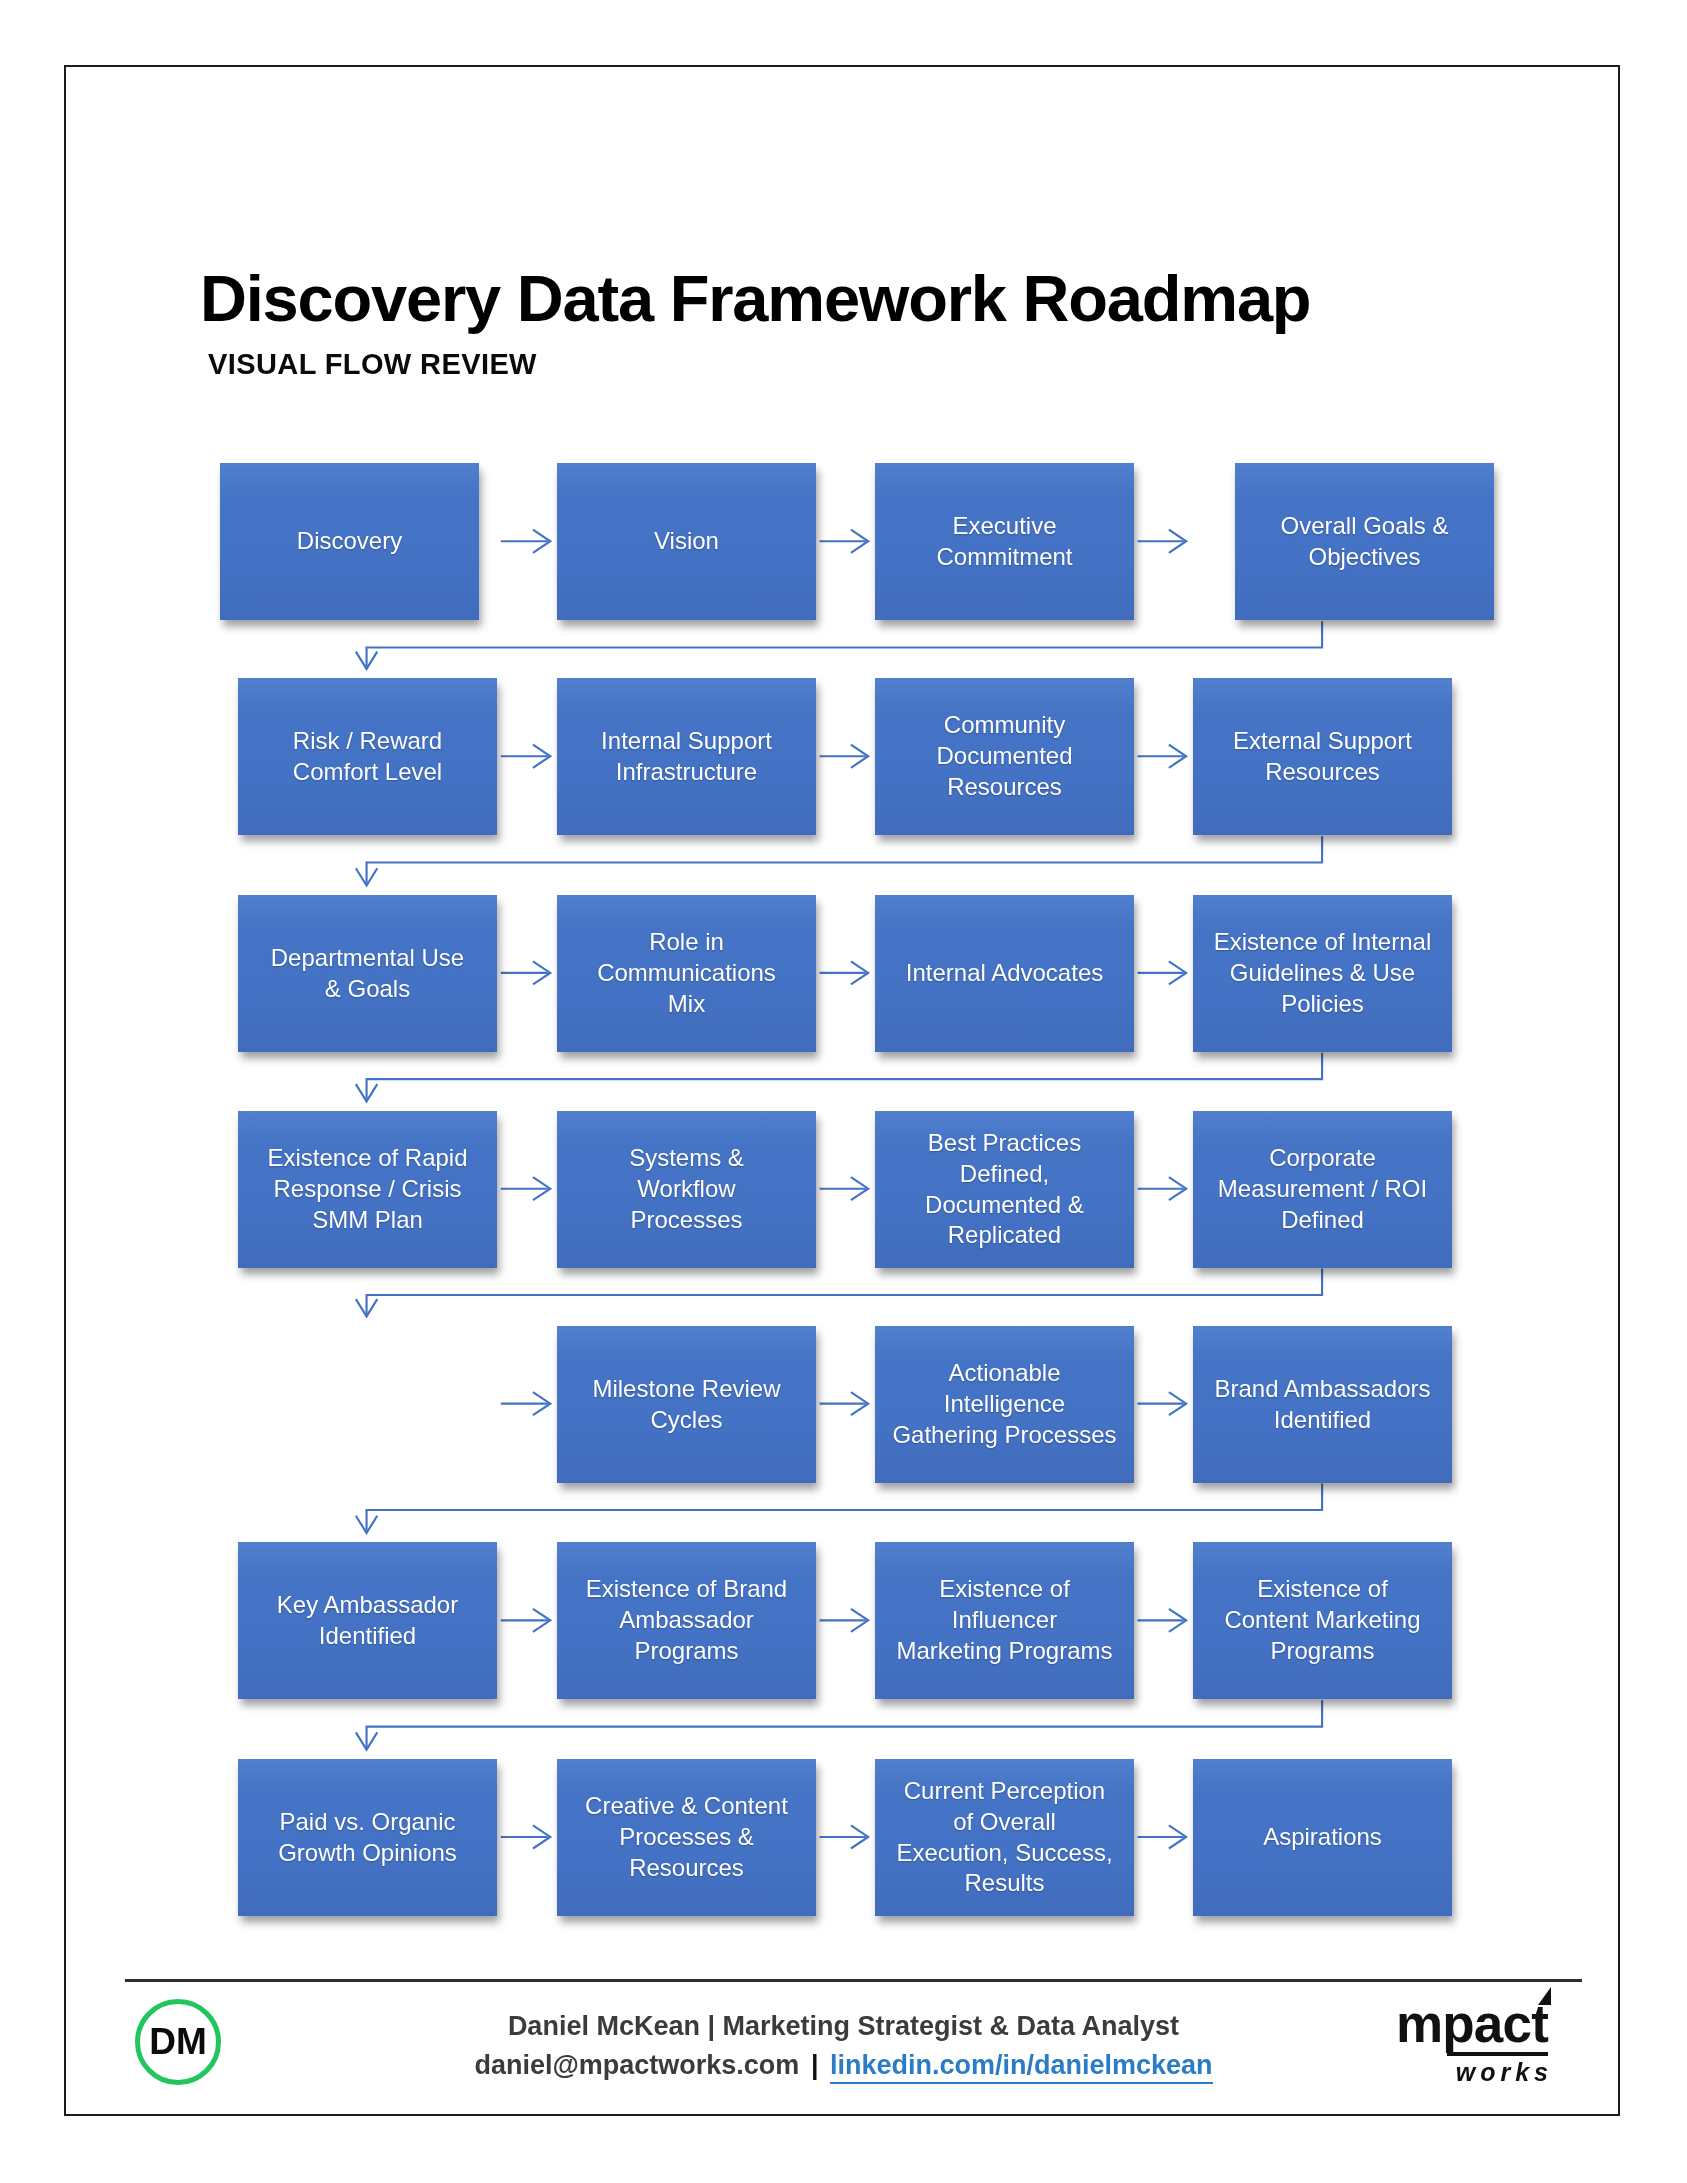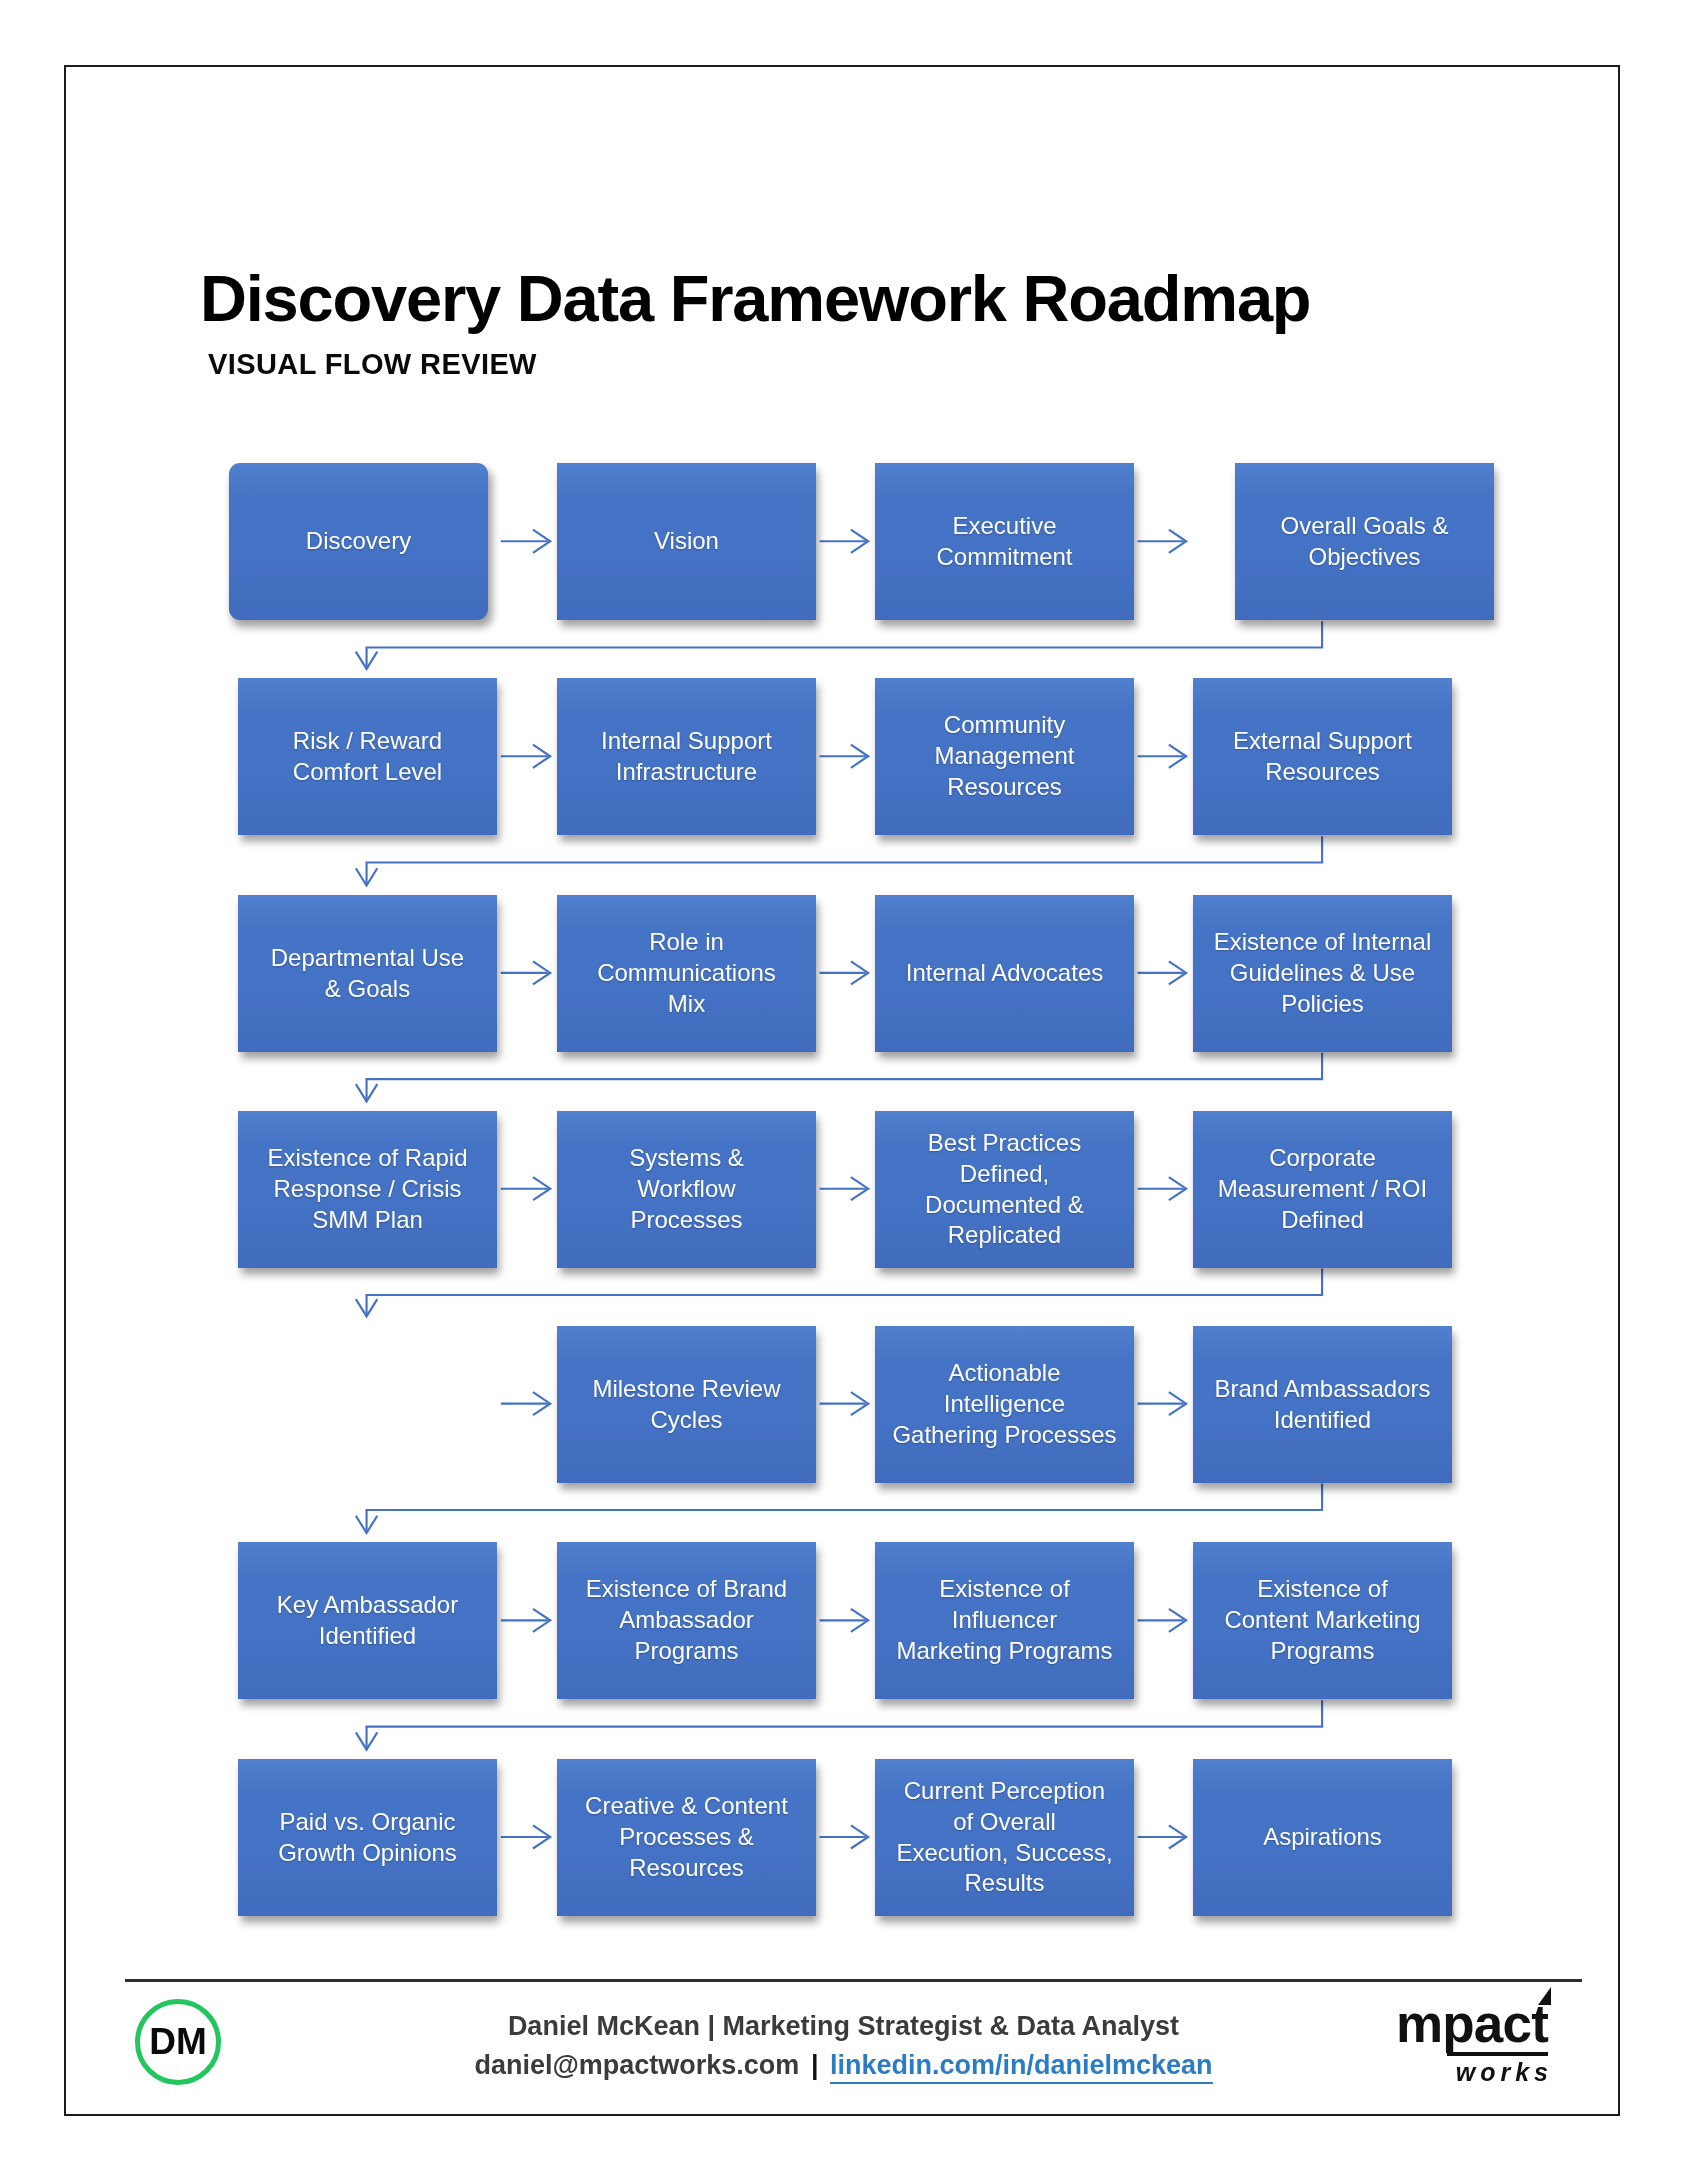--- a/index.html
+++ b/index.html
@@ -96,21 +96,21 @@
       <path d="M1605 1278 V1310 H445 V1337"></path>
       <path d="M432 1316 L445 1337 L458 1316"></path>
       <path d="M1605 1540 V1572 H445 V1598"></path>
       <path d="M432 1577 L445 1598 L458 1577"></path>
       <path d="M1605 1801 V1833 H445 V1861"></path>
       <path d="M432 1840 L445 1861 L458 1840"></path>
       <path d="M1605 2064 V2096 H445 V2124"></path>
       <path d="M432 2103 L445 2124 L458 2103"></path>
     </svg>
 
-  <div class="fbox" style="left: 229px; top: 463px; border-radius: 11px;">
+  <div class="fbox" style="left: 220px; top: 463px;">
       <span>Discovery</span>
     </div>
   <div class="fbox" style="left: 557px; top: 463px;">
       <span>Vision</span>
     </div>
   <div class="fbox" style="left: 875px; top: 463px;">
       <span>Executive
 Commitment</span>
     </div>
   <div class="fbox" style="left: 1235px; top: 463px;">
@@ -121,21 +121,21 @@
   <div class="fbox" style="left: 238px; top: 678px;">
       <span>Risk / Reward
 Comfort Level</span>
     </div>
   <div class="fbox" style="left: 557px; top: 678px;">
       <span>Internal Support
 Infrastructure</span>
     </div>
   <div class="fbox" style="left: 875px; top: 678px;">
       <span>Community
-Management
+Documented
 Resources</span>
     </div>
   <div class="fbox" style="left: 1193px; top: 678px;">
       <span>External Support
 Resources</span>
     </div>
 
   <div class="fbox" style="left: 238px; top: 895px;">
       <span>Departmental Use
 &amp; Goals</span>

